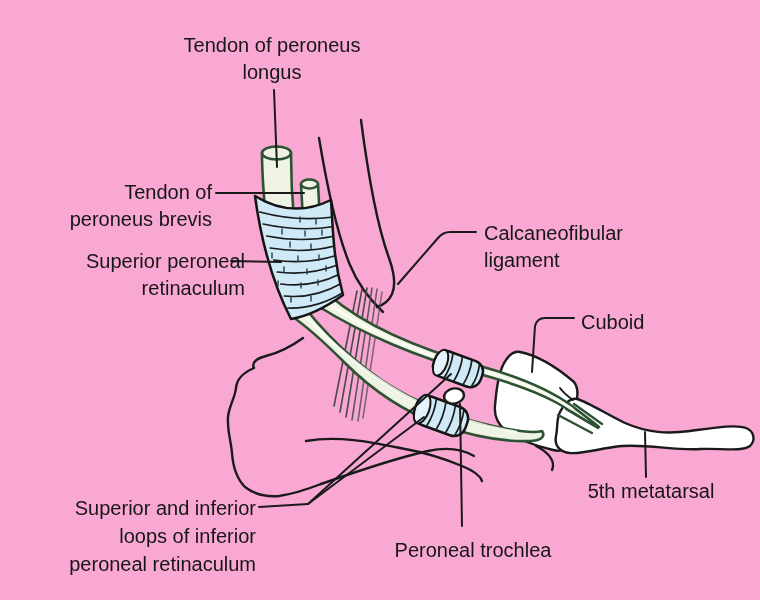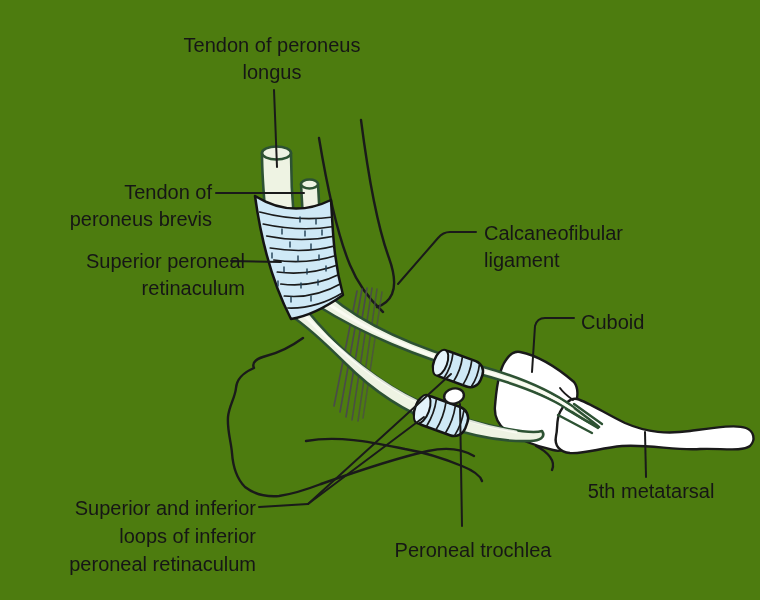--- a/index.html
+++ b/index.html
@@ -1,16 +1,16 @@
 <!DOCTYPE html>
 <html><head>
 <meta charset="utf-8">
 <style>
   html,body{margin:0;padding:0;background:#ffffff;}
-  .stage{position:relative;width:760px;height:600px;background:#4d7c0f;overflow:hidden;}
+  .stage{position:relative;width:760px;height:600px;background:#f9a8d4;overflow:hidden;}
   svg{display:block;}
   .lbl{font-family:"Liberation Sans","DejaVu Sans",sans-serif;font-size:20px;fill:#161616;}
   .ink{stroke:#1a1a1a;fill:none;stroke-width:2.4;stroke-linecap:round;stroke-linejoin:round;}
   .ink-thin{stroke:#1a1a1a;fill:none;stroke-width:1.9;stroke-linecap:round;stroke-linejoin:round;}
   .bone{fill:#ffffff;stroke:#1a1a1a;stroke-width:2.4;stroke-linejoin:round;}
   .tendon{fill:#eef3e3;stroke:#2d5233;stroke-width:2.6;stroke-linejoin:round;}
   .tendon-hl{stroke:#fbfdf4;stroke-width:3;fill:none;stroke-linecap:round;opacity:.85;}
   .ret{fill:#cfe9f6;stroke:#141414;stroke-width:2.5;stroke-linejoin:round;}
   .ret-stripe{stroke:#1b1b1b;stroke-width:1.7;fill:none;stroke-linecap:round;}
   .ret-tick{stroke:#1f3d52;stroke-width:1.4;fill:none;stroke-linecap:round;}

